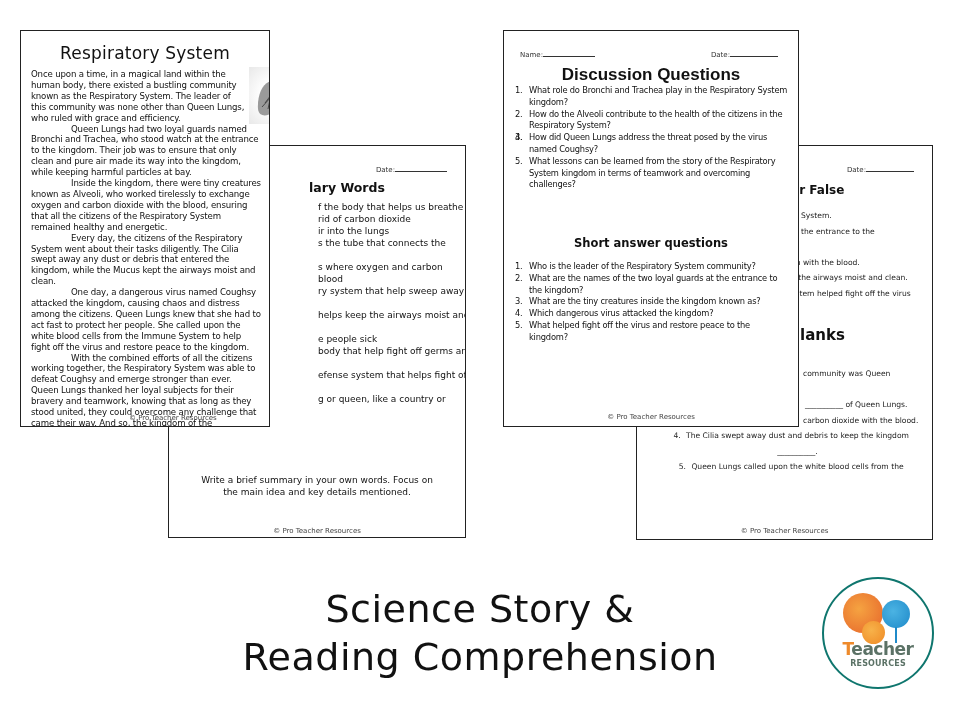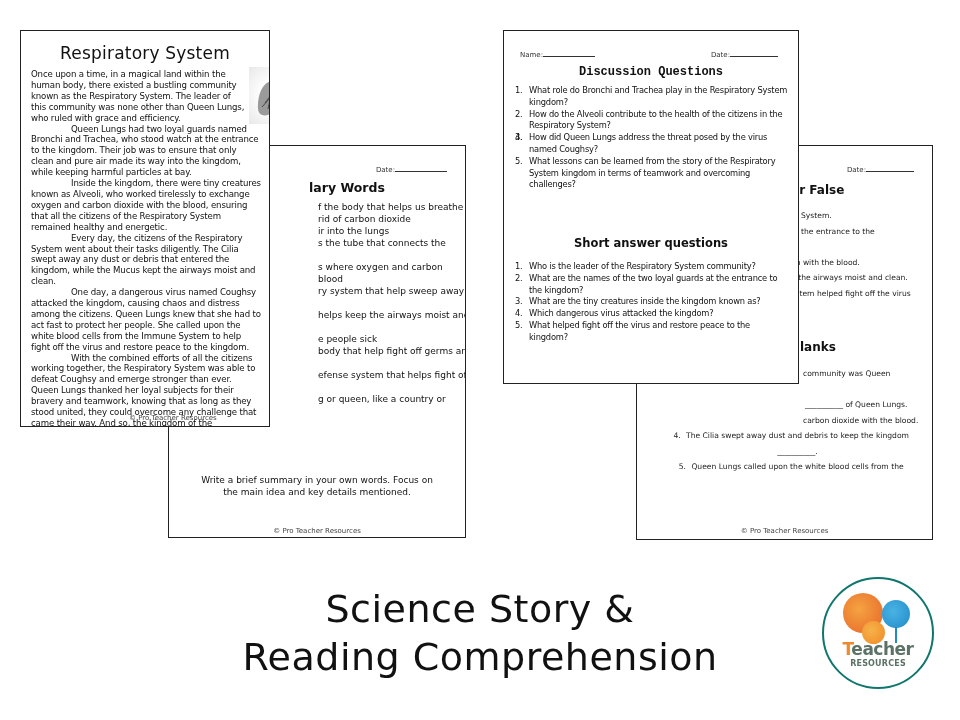--- a/index.html
+++ b/index.html
@@ -80,37 +80,37 @@
 
     
     #p-tf { left: 636px; top: 145px; width: 297px; height: 395px; z-index: 1; }
     #p-tf .tf-title {
       position: absolute; right: 88px; top: 37px;
       font-weight: bold; font-size: 12px; font-family: "DejaVu Sans", sans-serif;
     }
     #p-tf .tf-list { position: absolute; right: 14px; top: 62px; font-size: 7.6px; line-height: 15.5px; text-align: left; font-family: "DejaVu Sans", sans-serif; color: #222; }
     #p-tf .tf-row { white-space: nowrap; }
     #p-tf .fb-title {
-      position: absolute; right: 74px; top: 194px;
-      font-weight: bold; font-size: 12px; font-family: "DejaVu Sans", sans-serif;
+      position: absolute; right: 74px; top: 180px;
+      font-weight: bold; font-size: 15px; font-family: "DejaVu Sans", sans-serif;
     }
     #p-tf .fb-list { position: absolute; left: 18px; right: 10px; top: 220px; font-size: 7.6px; line-height: 15.5px; font-family: "DejaVu Sans", sans-serif; color: #222; }
     #p-tf .fb-row { white-space: nowrap; text-align: center; }
     #p-tf .fb-row.right { text-align: left; padding-left: 148px; }
     #p-tf .fb-num { display: inline-block; width: 18px; }
     #p-tf .fb-cont { padding-left: 18px; }
 
     
-    #p-disc { left: 503px; top: 30px; width: 296px; height: 354px; z-index: 2; }
+    #p-disc { left: 503px; top: 30px; width: 296px; height: 397px; z-index: 2; }
     #p-disc .name-line { left: 16px; top: 18px; }
     #p-disc .date-line { right: 20px; top: 18px; }
     #p-disc .d-title {
       position: absolute; left: 0; right: 0; top: 34px;
-      text-align: center; font-weight: bold; font-size: 12px;
-      font-family: Liberation Mono, monospace;
+      text-align: center; font-weight: bold; font-size: 17px;
+      font-family: Liberation Sans, sans-serif;
     }
     #p-disc .q-list {
       position: absolute; left: 8px; right: 8px;
       font-size: 8.3px; line-height: 11.8px;
       font-family: "DejaVu Sans", sans-serif;
       letter-spacing: -0.2px;
       list-style: none;
     }
     #p-disc .q-list li { position: relative; padding-left: 17px; }
     #p-disc .q-list li .qn { position: absolute; left: 3px; top: 0; }

